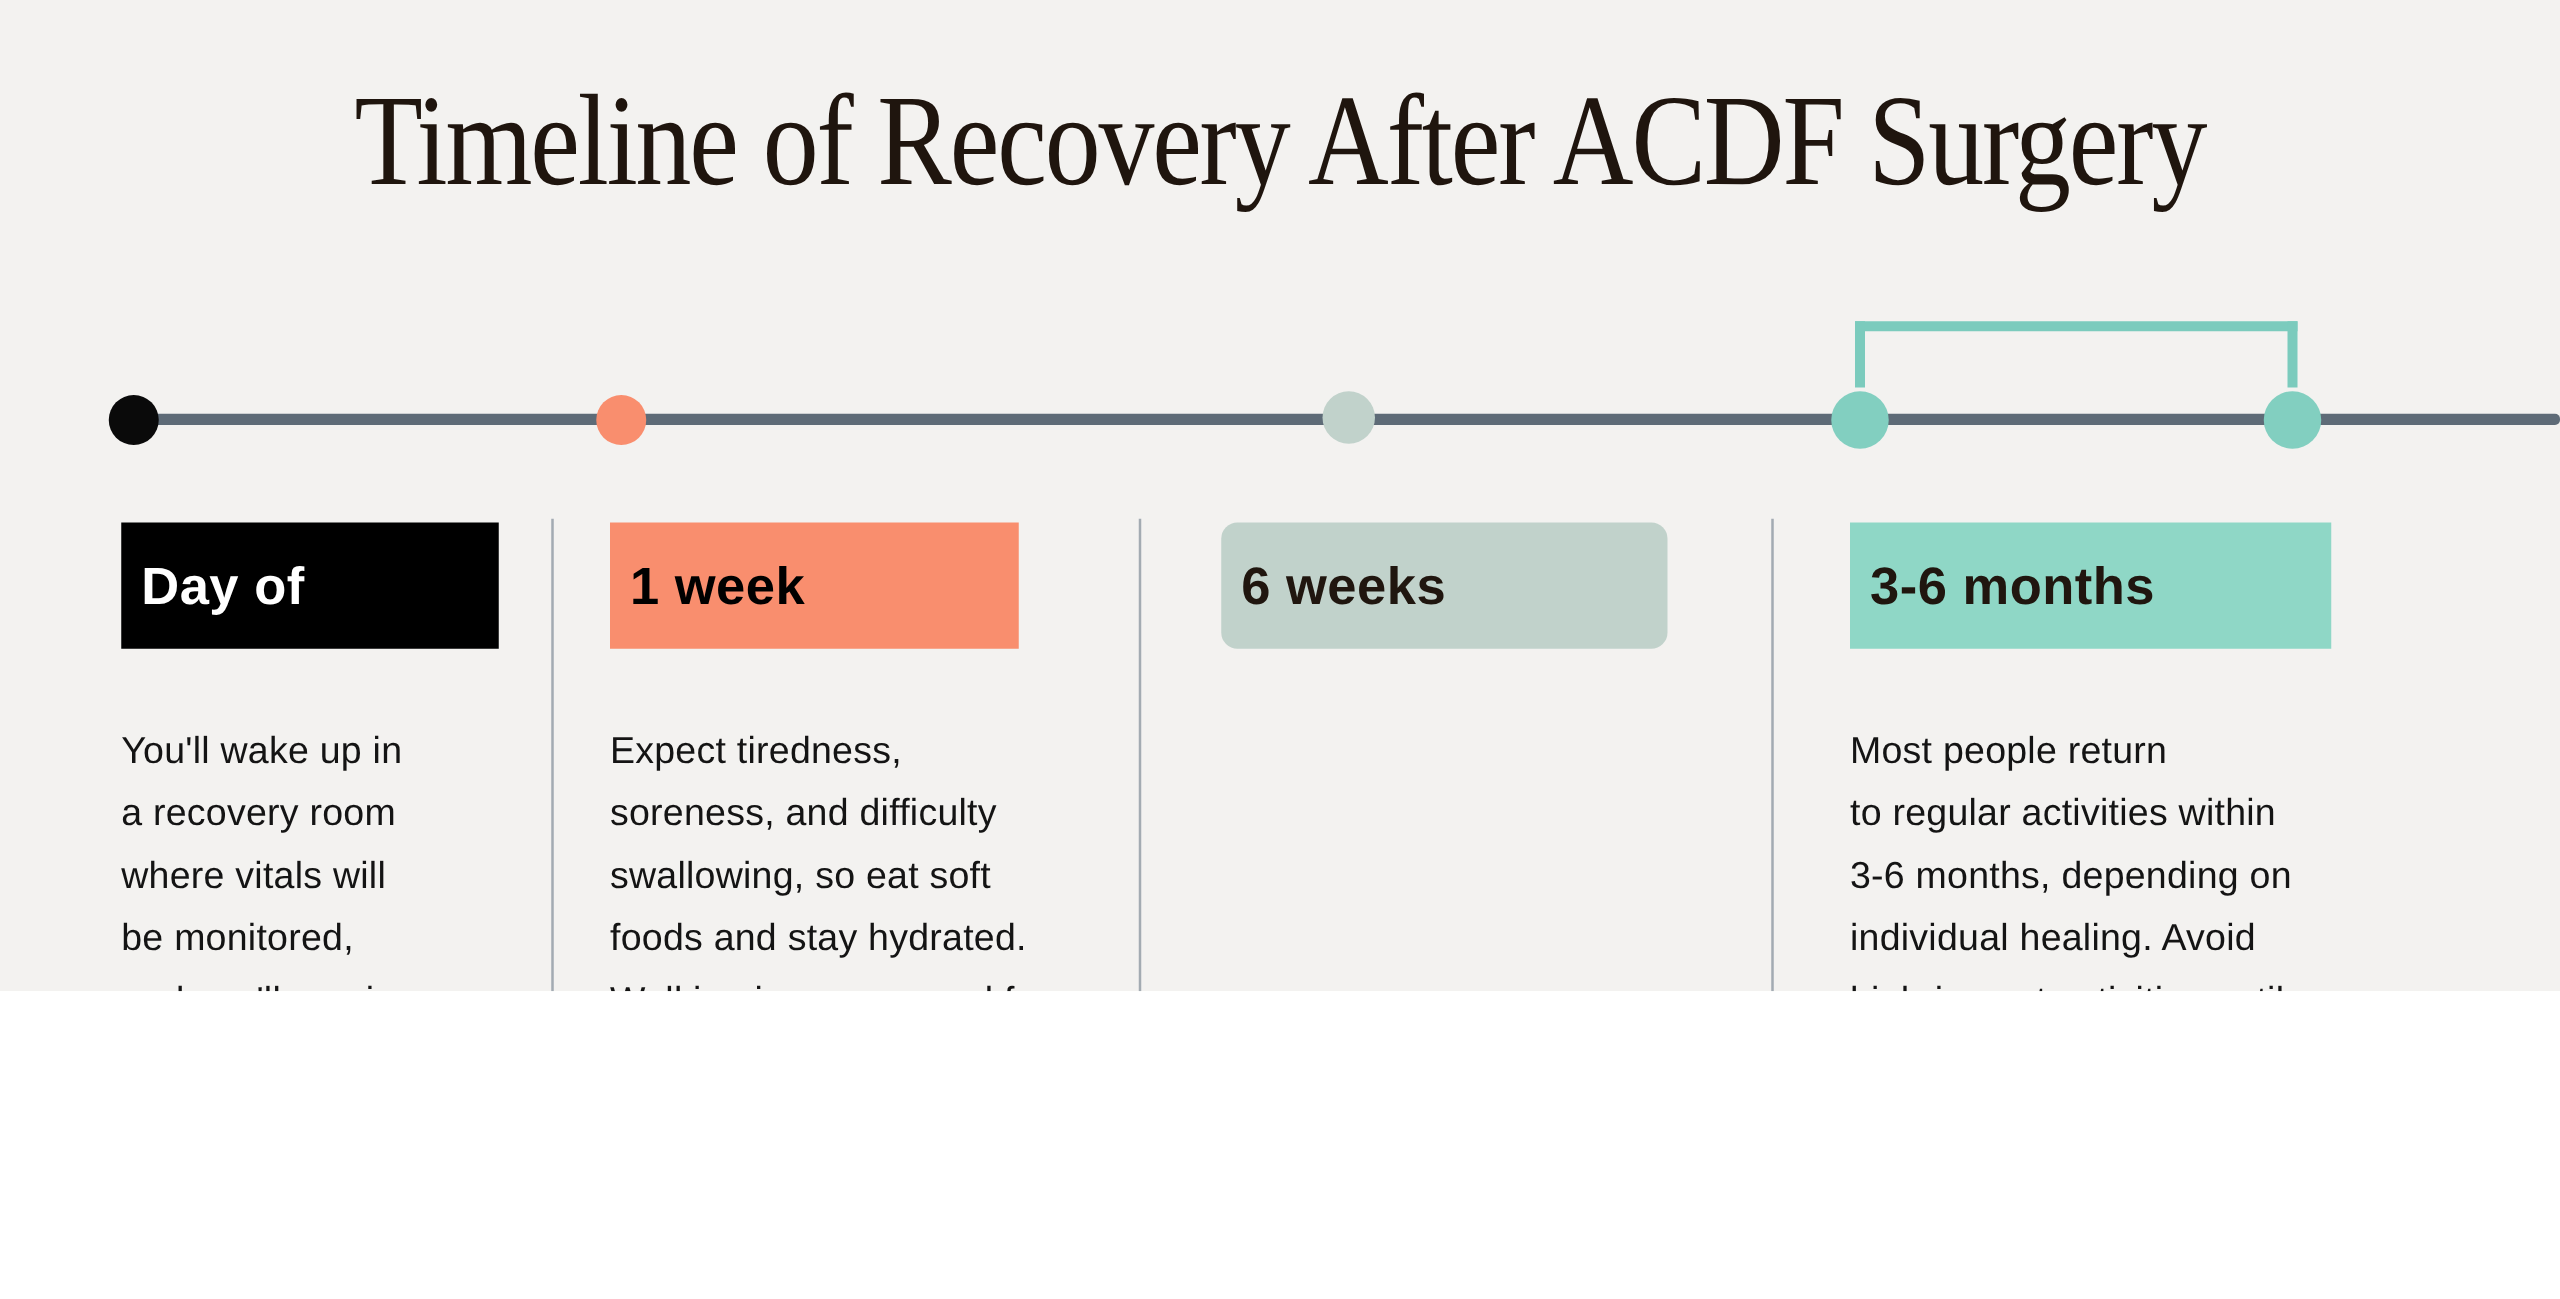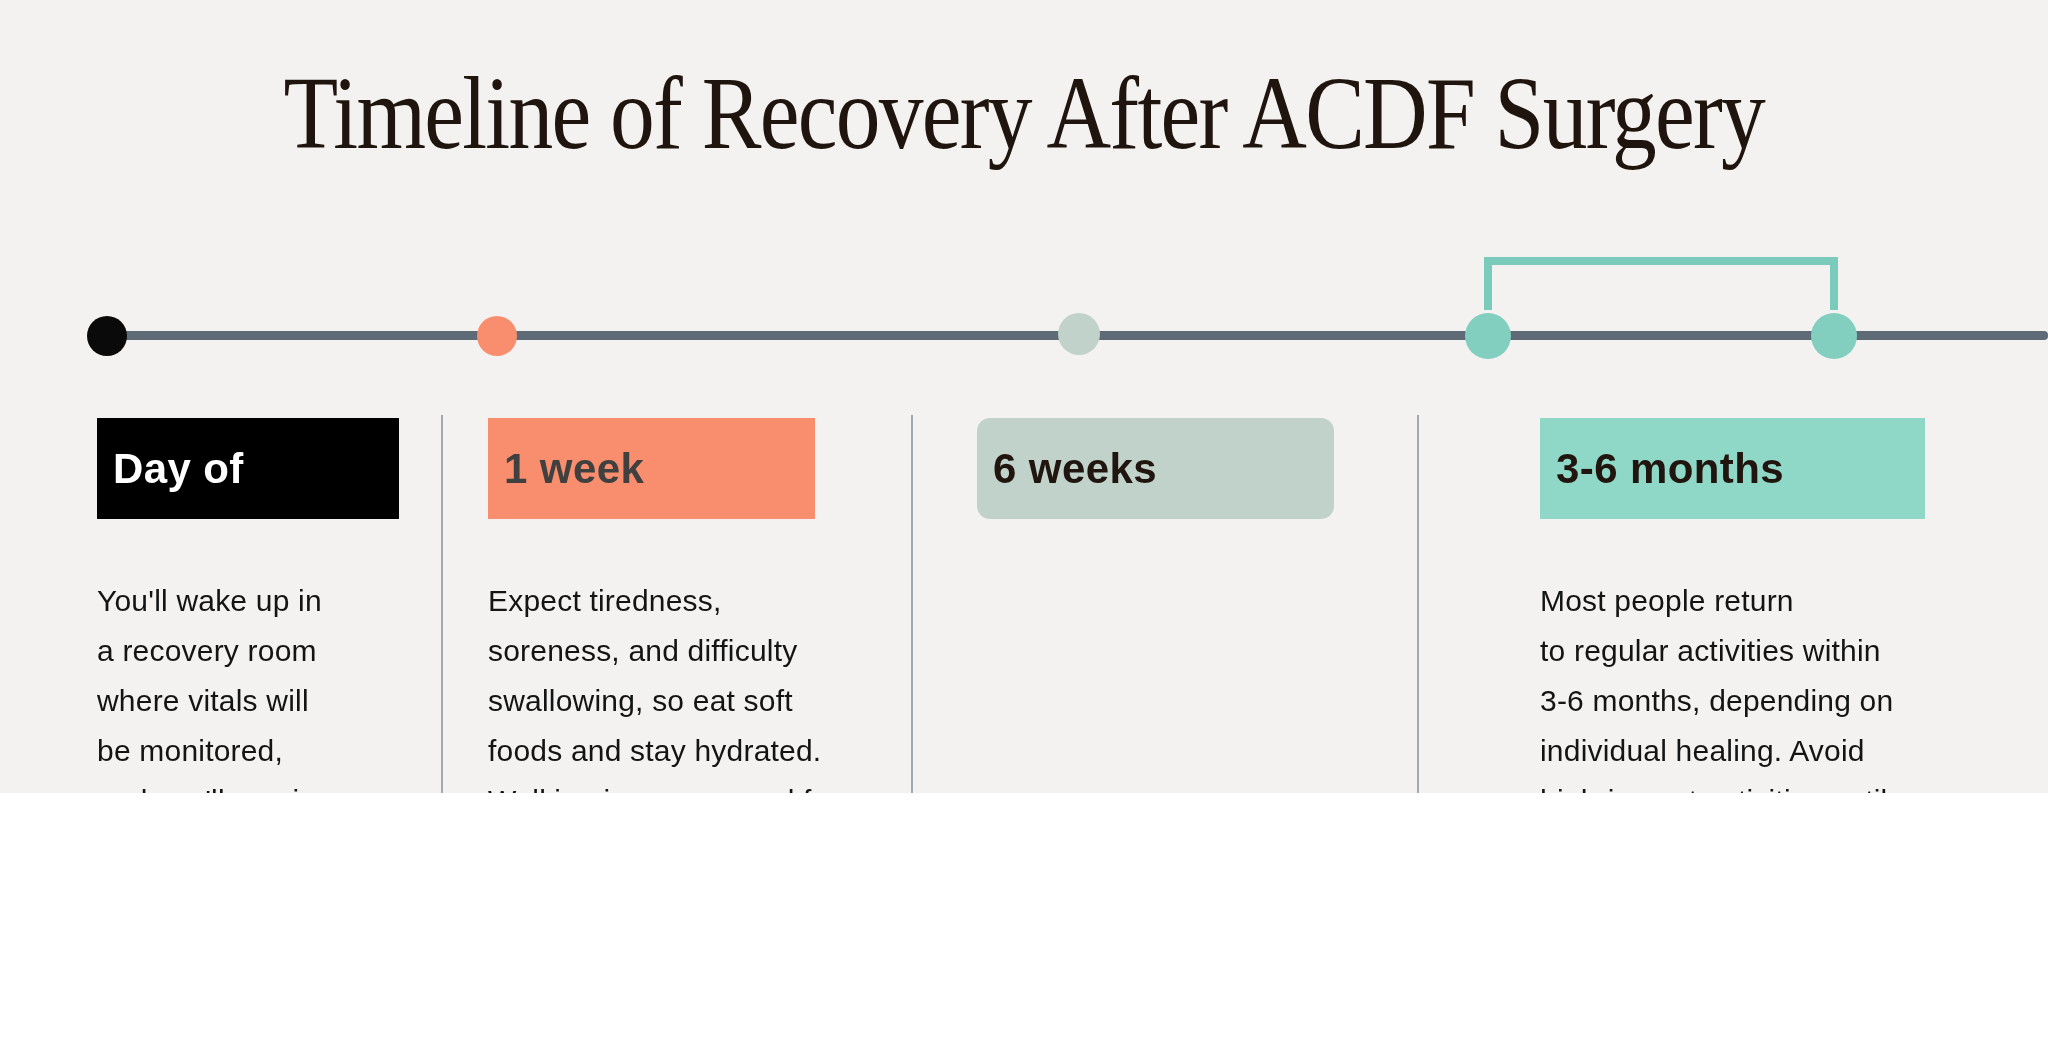--- a/index.html
+++ b/index.html
@@ -33,21 +33,21 @@
   .dot.d4{left:1465px;top:313px; width:46px; height:46px;}
   .dot.d5{left:1811px;top:313px; width:46px; height:46px;}
   .divider{position:absolute; top:415px; width:2px; background:#a3abb2;}
   .divider.v1{left:441px;  height:452px;}
   .divider.v2{left:911px;  height:493px;}
   .divider.v3{left:1417px; height:493px;}
   .stage{position:absolute; top:418px;}
   .stage.s1{left:97px;  width:345px;}
   .stage.s2{left:488px; width:420px;}
   .stage.s3{left:977px; width:434px;}
-  .stage.s4{left:1540px;width:465px;}
+  .stage.s4{left:1480px;width:465px;}
   .badge{
     height:101px; display:flex; align-items:center;
     box-sizing:border-box; padding:0 20px 0 16px;
     font-size:42px; font-weight:700; letter-spacing:0.4px;
   }
   .s1 .badge{width:302px;}
   .s2 .badge{width:327px;}
   .s3 .badge{width:357px;}
   .s4 .badge{width:385px;}
   .desc{
@@ -83,21 +83,21 @@
     <div class="badge" style="background-color: rgb(0, 0, 0); color: rgb(255, 255, 255);">Day of</div>
     <div class="desc">You'll wake up in
 a recovery room
 where vitals will
 be monitored,
 and you'll receive
 pain medication.</div>
   </div>
 
   <div class="stage s2">
-    <div class="badge" style="background-color: rgb(249, 142, 110); color: #404040;">1 week</div>
+    <div class="badge" style="background-color: rgb(249, 142, 110); color: #000000;">1 week</div>
     <div class="desc">Expect tiredness,
 soreness, and difficulty
 swallowing, so eat soft
 foods and stay hydrated.
 Walking is encouraged for
 mobility and recovery.</div>
   </div>
 
   <div class="stage s3">
     <div class="badge" style="background-color: rgb(193, 210, 203); color: rgb(32, 22, 15); border-radius: 13px;">6 weeks</div>

